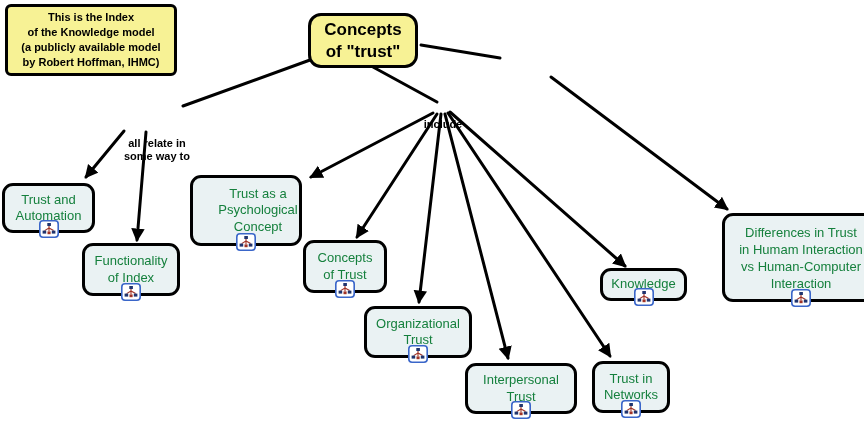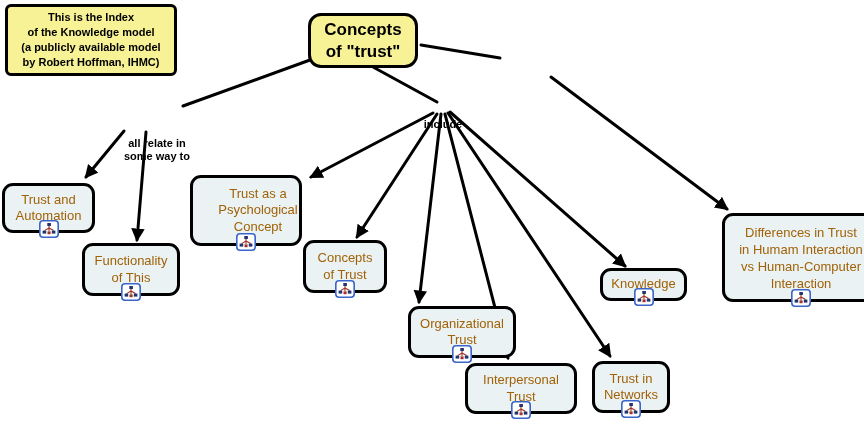--- a/index.html
+++ b/index.html
@@ -5,36 +5,36 @@
   html,body{margin:0;padding:0;background:#fff;}
   #canvas{
     position:relative;width:864px;height:425px;background:#ffffff;
     font-family:"Liberation Sans",sans-serif;overflow:hidden;
   }
   #edges{position:absolute;left:0;top:0;}
   .node{
     position:absolute;background:#EAF2F3;border:3px solid #000;
     border-radius:11px;box-sizing:border-box;
     display:flex;align-items:center;justify-content:center;
-    text-align:center;color:#a16207;font-size:13px;line-height:16.5px;
+    text-align:center;color:#15803d;font-size:13px;line-height:16.5px;
   }
   .nlabel{white-space:pre-line;display:block;width:100%;}
   .yellow{background:#F7F295;font-weight:bold;color:#000;}
   #note{
     position:absolute;left:5px;top:4px;width:172px;height:72px;
     background:#F7F295;border:3px solid #000;border-radius:6px;
     box-sizing:border-box;display:flex;align-items:center;justify-content:center;
     text-align:center;font-weight:bold;font-size:11px;line-height:15px;color:#000;
   }
   #root{left:308px;top:13px;width:110px;height:55px;font-size:17px;line-height:22px;border-radius:13px;}
   #n1{left:2px;top:183px;width:93px;height:50px;}
   #n2{left:82px;top:243px;width:98px;height:53px;}
   #n3{left:190px;top:175px;width:112px;height:71px;padding-left:24px;}
   #n4{left:303px;top:240px;width:84px;height:53px;}
-  #n5{left:364px;top:306px;width:108px;height:52px;margin-left:44px;}
+  #n5{left:364px;top:306px;width:108px;height:52px;}
   #n6{left:465px;top:363px;width:112px;height:51px;}
   #n7{left:592px;top:361px;width:78px;height:52px;align-items:center;}
   #n8{left:600px;top:268px;width:87px;height:33px;}
   #n9{left:704px;top:213px;width:158px;height:89px;line-height:17px;margin-left:18px;}
   .edge-label{
     position:absolute;font-weight:bold;font-size:11px;line-height:13px;
     text-align:center;white-space:pre-line;color:#000;
   }
   #l1{left:107px;top:105px;width:100px;margin-top:32px;}
   #l2{left:413px;top:98px;width:60px;margin-top:20px;}
@@ -97,21 +97,21 @@
           <path d="M10,6 L10,8 M10,8 L5.6,10.6 M10,8 L14.6,10.6 M10,8 L10,11.2" stroke="#A03326" stroke-width="1.1" fill="none"></path>
           <rect x="3.6" y="10.6" width="3.6" height="3" fill="#20346E"></rect>
           <rect x="12.8" y="10.6" width="3.6" height="3" fill="#20346E"></rect>
           <rect x="8.5" y="11.4" width="3.1" height="2.8" fill="#A03326"></rect>
         </svg>
     </span>
   </div>
 
   <div class="node" id="n2">
     <span class="nlabel">Functionality
-of This</span>
+of Index</span>
     <span class="cmap-icon">
       <svg viewBox="0 0 20 18" width="20" height="18">
           <rect x="0.8" y="0.8" width="18.4" height="16.4" rx="3.2" fill="#fff" stroke="#3A66C9" stroke-width="1.6"></rect>
           <rect x="8.3" y="3" width="3.6" height="3" fill="#20346E"></rect>
           <path d="M10,6 L10,8 M10,8 L5.6,10.6 M10,8 L14.6,10.6 M10,8 L10,11.2" stroke="#A03326" stroke-width="1.1" fill="none"></path>
           <rect x="3.6" y="10.6" width="3.6" height="3" fill="#20346E"></rect>
           <rect x="12.8" y="10.6" width="3.6" height="3" fill="#20346E"></rect>
           <rect x="8.5" y="11.4" width="3.1" height="2.8" fill="#A03326"></rect>
         </svg>
     </span>

